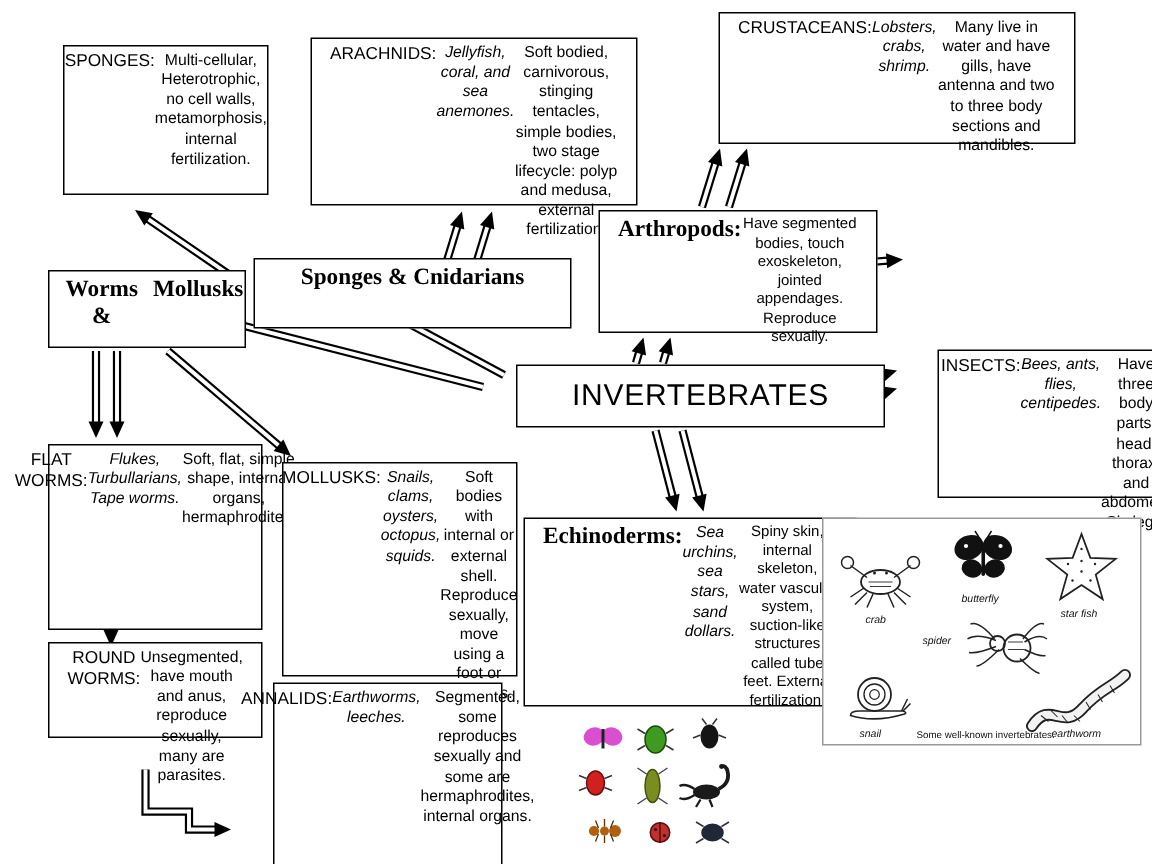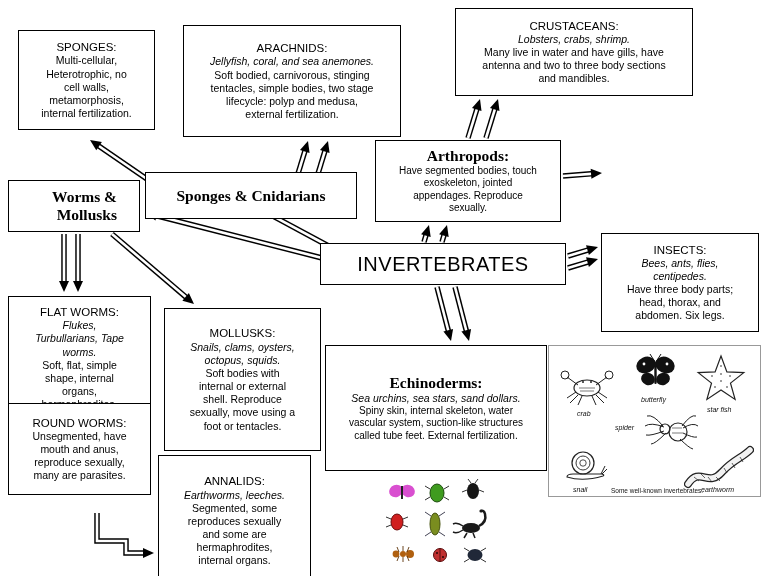--- a/index.html
+++ b/index.html
@@ -4,28 +4,28 @@
 <style>
   * { margin:0; padding:0; box-sizing:border-box; }
   html,body { background:#fff; }
   #canvas {
     position:relative; width:768px; height:576px; background:#fff;
     overflow:hidden; font-family:"Liberation Sans", sans-serif; color:#000;
   }
   #arrows { position:absolute; left:0; top:0; z-index:1; pointer-events:none; }
   .box {
     position:absolute; z-index:2; background:#fff; border:1.5px solid #000;
-    display:flex; flex-direction:column; justify-content:center;
-    text-align:center; padding:3px 22px; font-size:10.5px; line-height:1.25;
+    display:flex; flex-direction:row; justify-content:center;
+    text-align:center; padding:3px 12px; font-size:10.5px; line-height:1.25;margin-left:24px;
   }
   .t  { font-size:11.5px; }
   .ex { font-style:italic; }
   .cat { font-family:"Liberation Serif", serif; font-weight:bold; font-size:15.5px; line-height:1.15;text-align:center; }
   #b-invertebrates { font-size:20px; letter-spacing:.5px;align-items:center; }
-  #b-worms .cat { text-align:right; padding-left:10px; }
+  #b-worms .cat { text-align:center; padding-left:10px; }
   #b-arthropods .body, #b-echinoderms .body { font-size:10px; }
   .figure { position:absolute; z-index:2; background:#fff; }
   #fig-invert { border:1px solid #999; }
   .figlabel { position:absolute; font-size:7px; font-style:italic; color:#111; white-space:nowrap; }
   .caption  { position:absolute; font-size:6.5px; color:#111; white-space:nowrap; }
   .fig-art { position:absolute; }
 </style>
 </head>
 <body>
 
@@ -144,21 +144,21 @@
     <div class="ex">Snails, clams, oysters, octopus, squids.</div>
     <div class="body">Soft bodies with internal or external shell. Reproduce sexually, move using a foot or tentacles.</div>
   </div>
 
   <div class="box" id="b-echinoderms" style="left:325px;top:345px;width:222px;height:126px">
     <div class="cat">Echinoderms:</div>
     <div class="ex">Sea urchins, sea stars, sand dollars.</div>
     <div class="body">Spiny skin, internal skeleton, water vascular system, suction-like structures called tube feet. External fertilization.</div>
   </div>
 
-  <div class="box" style="left:8px;top:403px;width:143px;height:92px">
+  <div class="box" style="left:8px;top:428px;width:143px;height:64px">
     <div class="t">ROUND WORMS:</div>
     <div class="body">Unsegmented, have mouth and anus, reproduce sexually, many are parasites.</div>
   </div>
 
   <div class="box" style="left:158px;top:455px;width:153px;height:132px">
     <div class="t">ANNALIDS:</div>
     <div class="ex">Earthworms, leeches.</div>
     <div class="body">Segmented, some reproduces sexually and some are hermaphrodites, internal organs.</div>
   </div>
 

